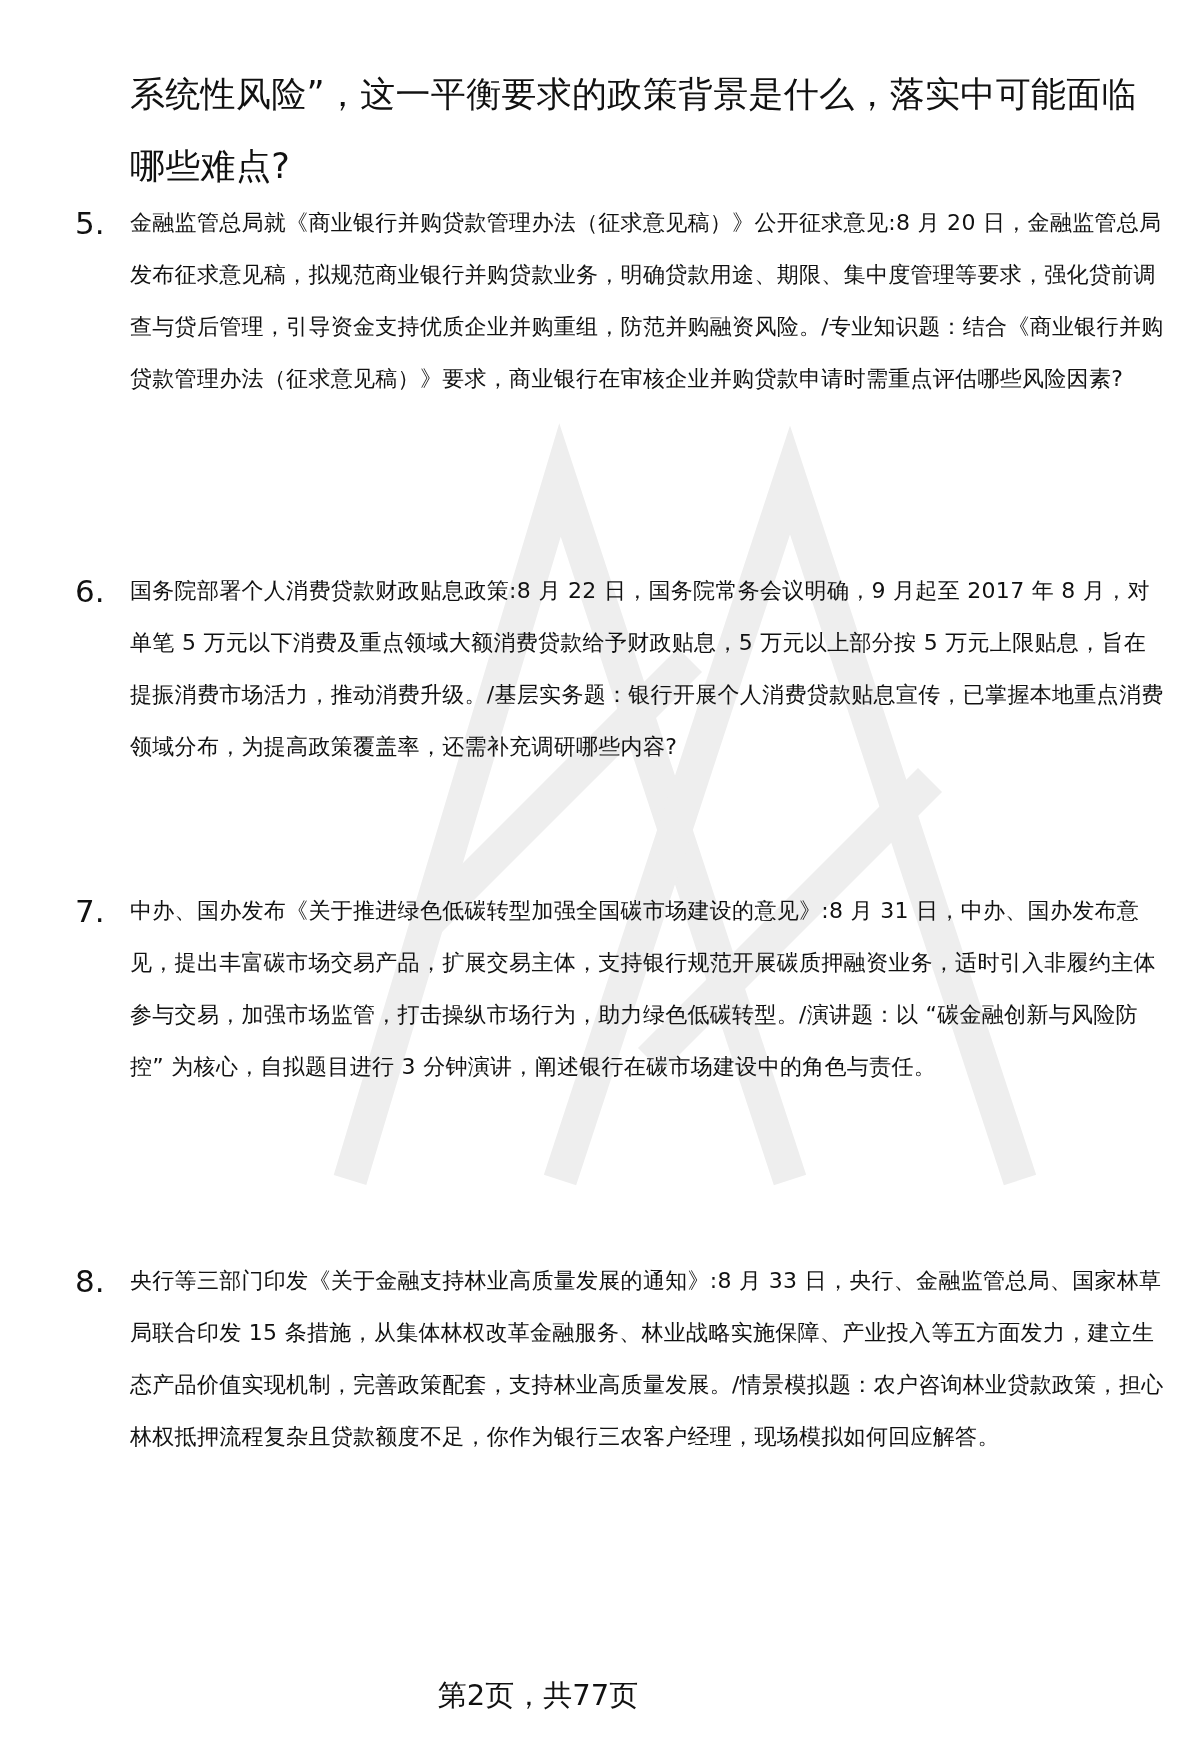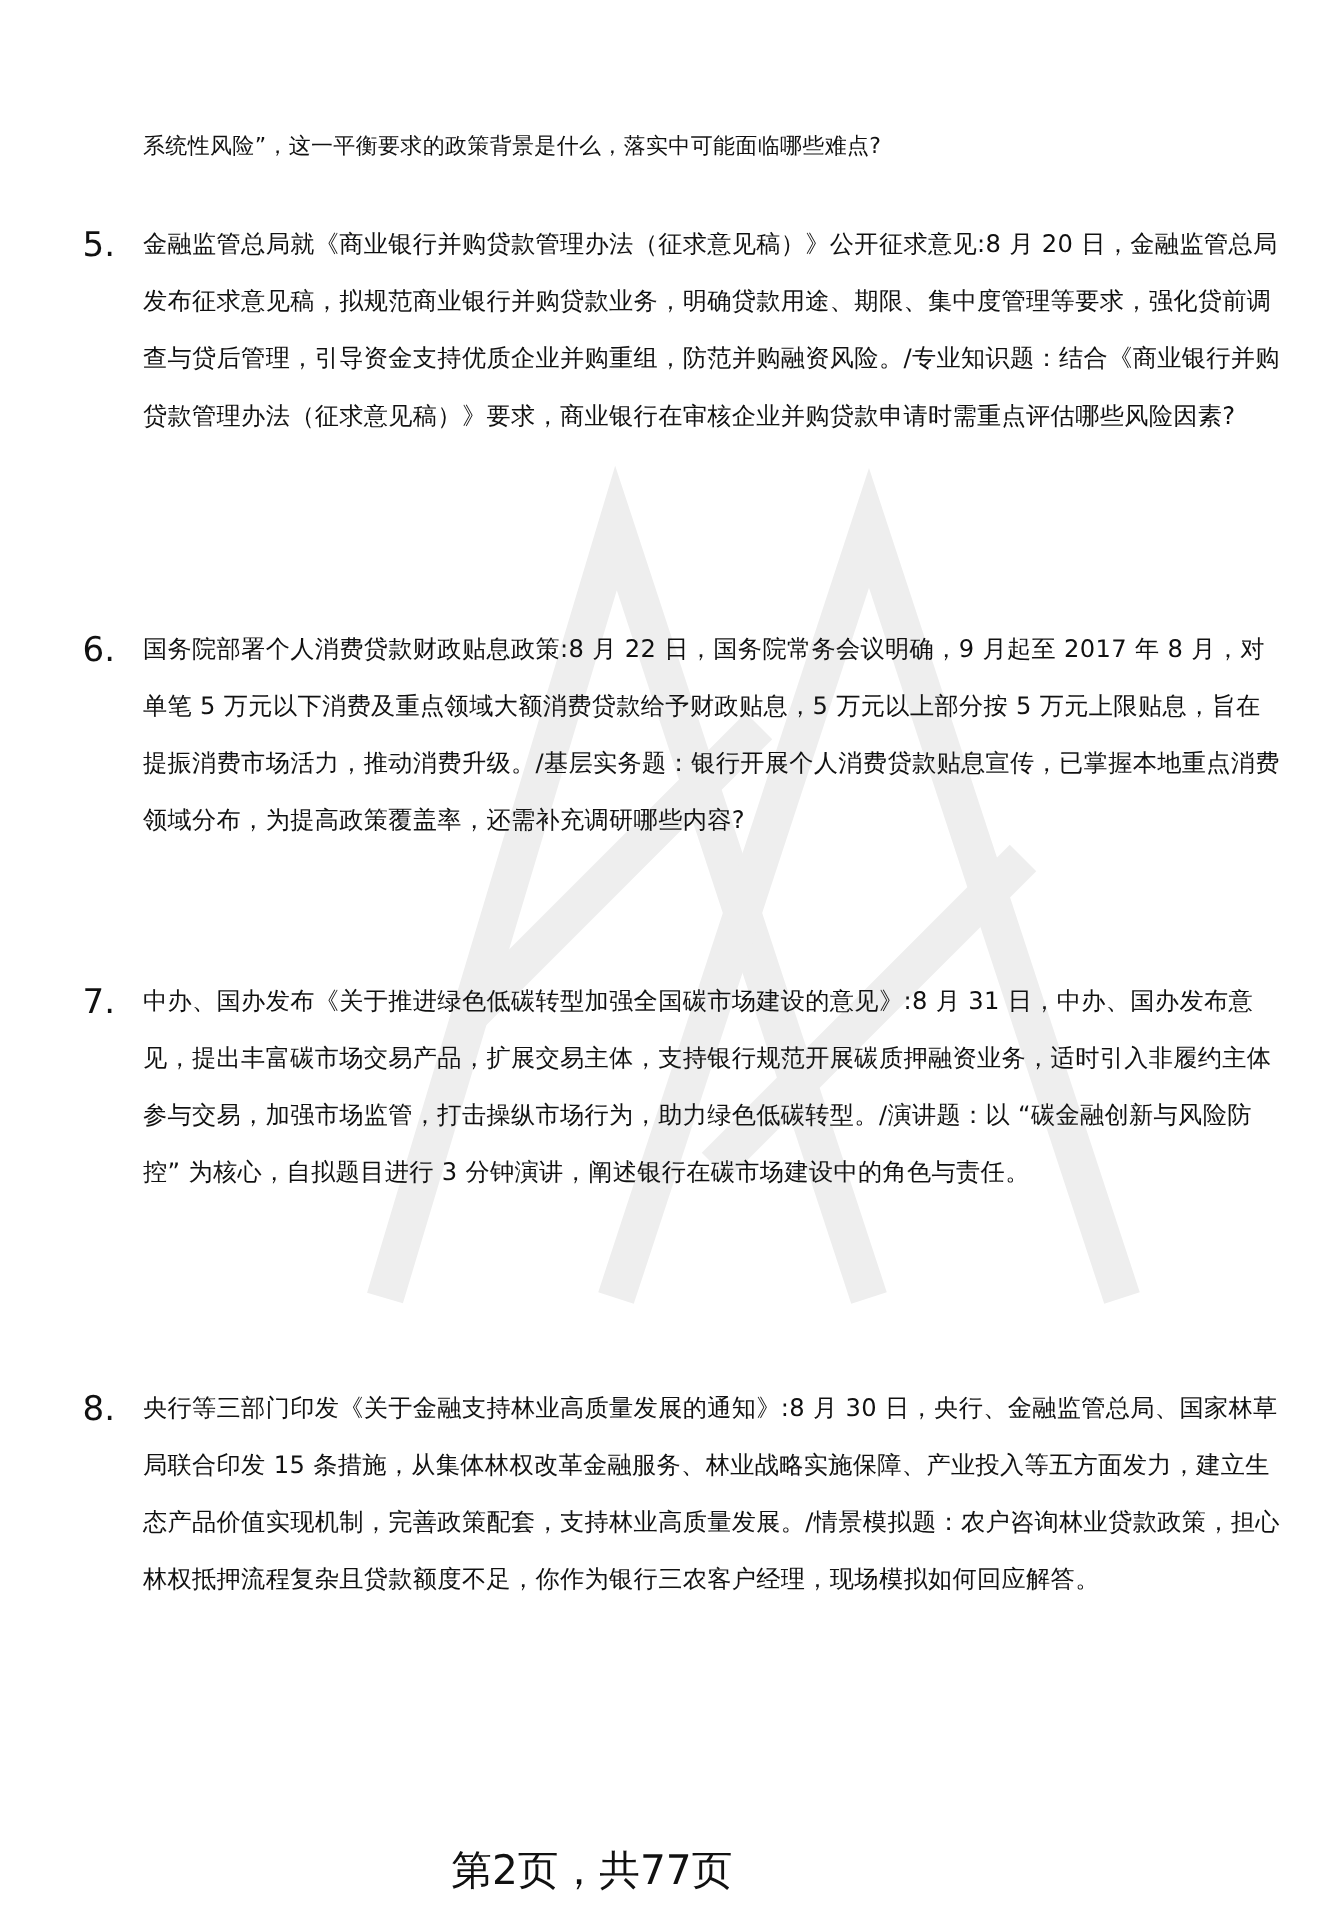--- a/index.html
+++ b/index.html
@@ -8,35 +8,34 @@
     font-family: "DejaVu Sans", "Liberation Sans", sans-serif;
     color: #111111;
   }
   .watermark {
     position: absolute; left: 230px; top: 360px; width: 900px; height: 900px;
     pointer-events: none; z-index: 0;
   }
   .page { position: absolute; left: 0; top: 0; width: 1200px; z-index: 1; }
   .para {
     position: absolute; left: 130px; width: 1030px;
-    font-size: 20px; line-height: 52px; letter-spacing: 0.3px;
+    font-size: 35px; line-height: 72px; letter-spacing: 0.3px;
     word-break: break-all;
-    margin-top: 48px;
   }
   .item { position: absolute; left: 75px; width: 1090px; }
   .item .num {
     position: absolute; left: 0; top: 0; font-size: 31px; line-height: 52px;
   }
   .item .text {
     margin-left: 55px; font-size: 22px; line-height: 52px; letter-spacing: 0.3px;
     word-break: break-all;
   }
   .footer {
     position: absolute; top: 1676px; left: 0; width: 1076px; text-align: center;
-    font-size: 37px; color: #111;
+    font-size: 29px; color: #111;
   }
 </style>
 </head>
 <body>
 
 <svg class="watermark" viewBox="0 0 900 900">
   <g fill="none" stroke="#eeeeee" stroke-width="34">
     <path d="M120 820 L330 120 L560 820"></path>
     <path d="M330 820 L560 120 L790 820"></path>
     <path d="M200 560 L460 300"></path>
@@ -58,17 +57,17 @@
     <div class="text">国务院部署个人消费贷款财政贴息政策:8 月 22 日，国务院常务会议明确，9 月起至 2017 年 8 月，对单笔 5 万元以下消费及重点领域大额消费贷款给予财政贴息，5 万元以上部分按 5 万元上限贴息，旨在提振消费市场活力，推动消费升级。/基层实务题：银行开展个人消费贷款贴息宣传，已掌握本地重点消费领域分布，为提高政策覆盖率，还需补充调研哪些内容?</div>
   </div>
 
   <div class="item" style="top:885px;">
     <span class="num">7.</span>
     <div class="text">中办、国办发布《关于推进绿色低碳转型加强全国碳市场建设的意见》:8 月 31 日，中办、国办发布意见，提出丰富碳市场交易产品，扩展交易主体，支持银行规范开展碳质押融资业务，适时引入非履约主体参与交易，加强市场监管，打击操纵市场行为，助力绿色低碳转型。/演讲题：以 “碳金融创新与风险防控” 为核心，自拟题目进行 3 分钟演讲，阐述银行在碳市场建设中的角色与责任。</div>
   </div>
 
   <div class="item" style="top:1255px;">
     <span class="num">8.</span>
-    <div class="text">央行等三部门印发《关于金融支持林业高质量发展的通知》:8 月 30 日，央行、金融监管总局、国家林草局联合印发 15 条措施，从集体林权改革金融服务、林业战略实施保障、产业投入等五方面发力，建立生态产品价值实现机制，完善政策配套，支持林业高质量发展。/情景模拟题：农户咨询林业贷款政策，担心林权抵押流程复杂且贷款额度不足，你作为银行三农客户经理，现场模拟如何回应解答。</div>
+    <div class="text">央行等三部门印发《关于金融支持林业高质量发展的通知》:8 月 33 日，央行、金融监管总局、国家林草局联合印发 15 条措施，从集体林权改革金融服务、林业战略实施保障、产业投入等五方面发力，建立生态产品价值实现机制，完善政策配套，支持林业高质量发展。/情景模拟题：农户咨询林业贷款政策，担心林权抵押流程复杂且贷款额度不足，你作为银行三农客户经理，现场模拟如何回应解答。</div>
   </div>
 
   <div class="footer">第2页，共77页</div>
 </div>
 
 </body></html>

